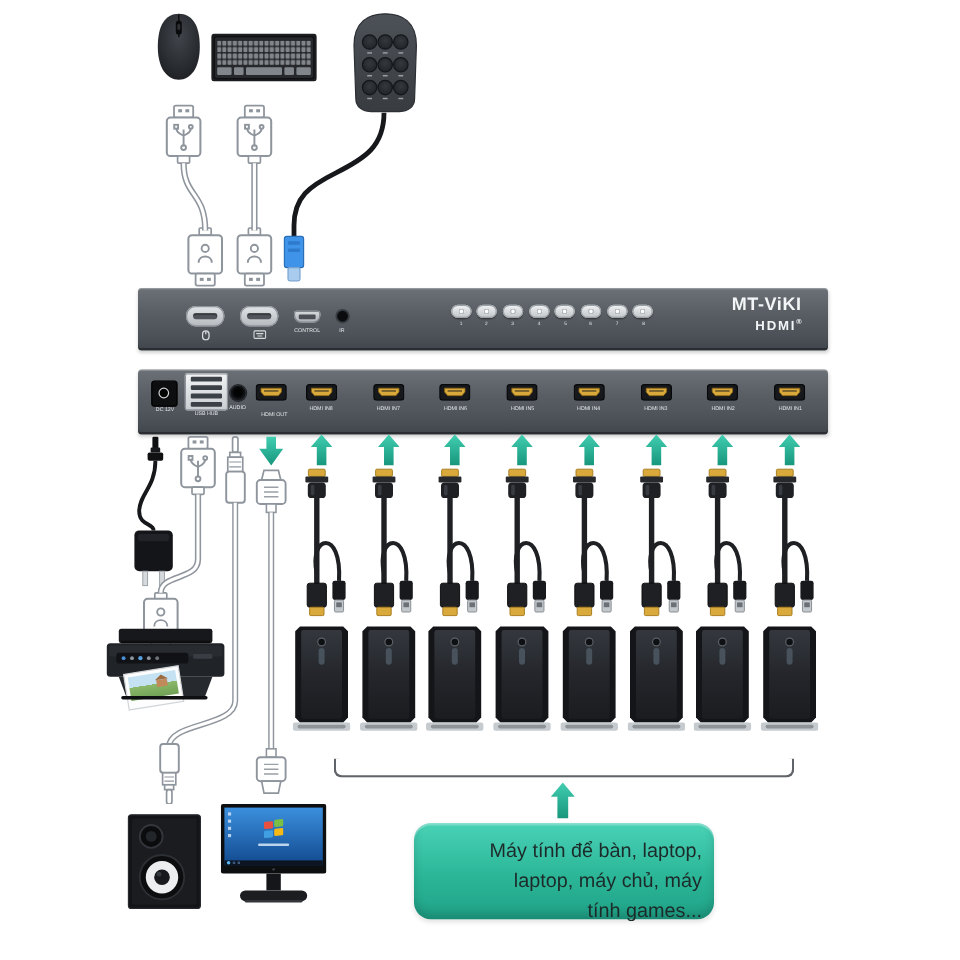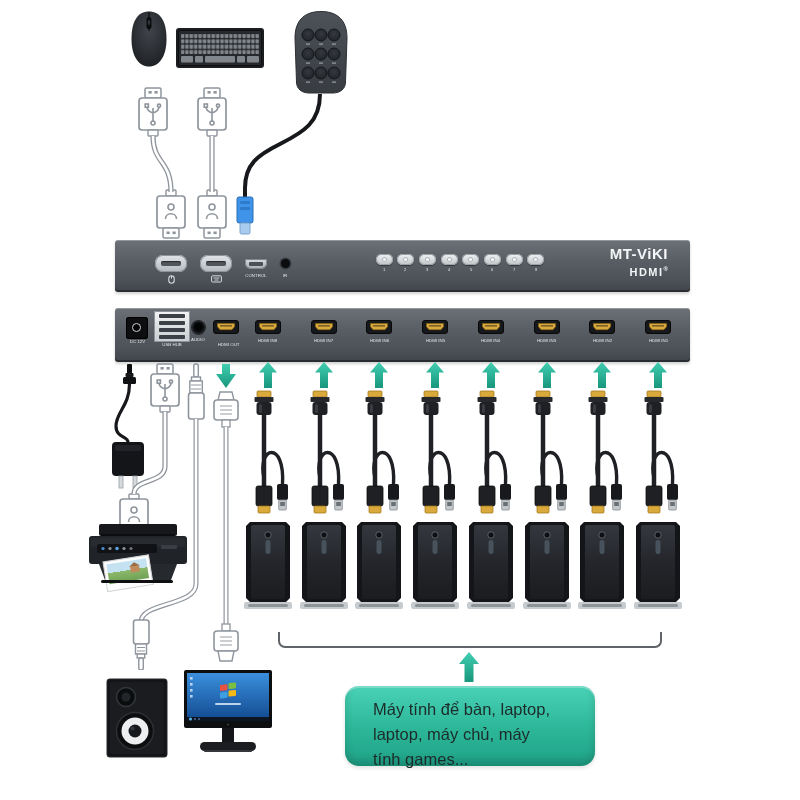--- a/index.html
+++ b/index.html
@@ -71,21 +71,21 @@
   .src-col{width:55.75px;display:flex;flex-direction:column;align-items:center;}
   .src-col .kvm{margin-top:2px;} .src-col .tower{margin-top:2px;}
 
   
   #bracket{position:absolute;left:278px;top:632px;width:380px;height:14px;
     border-left:2px solid #606468;border-right:2px solid #606468;border-bottom:2px solid #606468;
     border-bottom-left-radius:7px;border-bottom-right-radius:7px;}
   #callout{position:absolute;left:345px;top:686px;width:250px;height:80px;border-radius:14px;
     background:linear-gradient(180deg,#49d2b6 0%,#2cb698 55%,#1fa287 100%);
     box-shadow:inset 0 2px 0 rgba(255,255,255,.28), inset 0 -5px 8px rgba(0,0,0,.16), 0 2px 4px rgba(0,0,0,.12);
-    color:#1c2b29;font-size:16.5px;line-height:25px;padding:11px 10px 0 28px;box-sizing:border-box;}
+    color:#1c2b29;font-size:16.5px;line-height:25px;padding:11px 10px 0 28px;box-sizing:border-box;text-align:right;}
 </style>
 </head>
 <body>
 
 <svg width="0" height="0" style="position:absolute" aria-hidden="true">
   <defs>
     <linearGradient id="tealGrad" x1="0" y1="0" x2="0" y2="1">
       <stop offset="0" stop-color="#42ceb1"></stop>
         <stop offset="1" stop-color="#17967c"></stop>
     </linearGradient>

